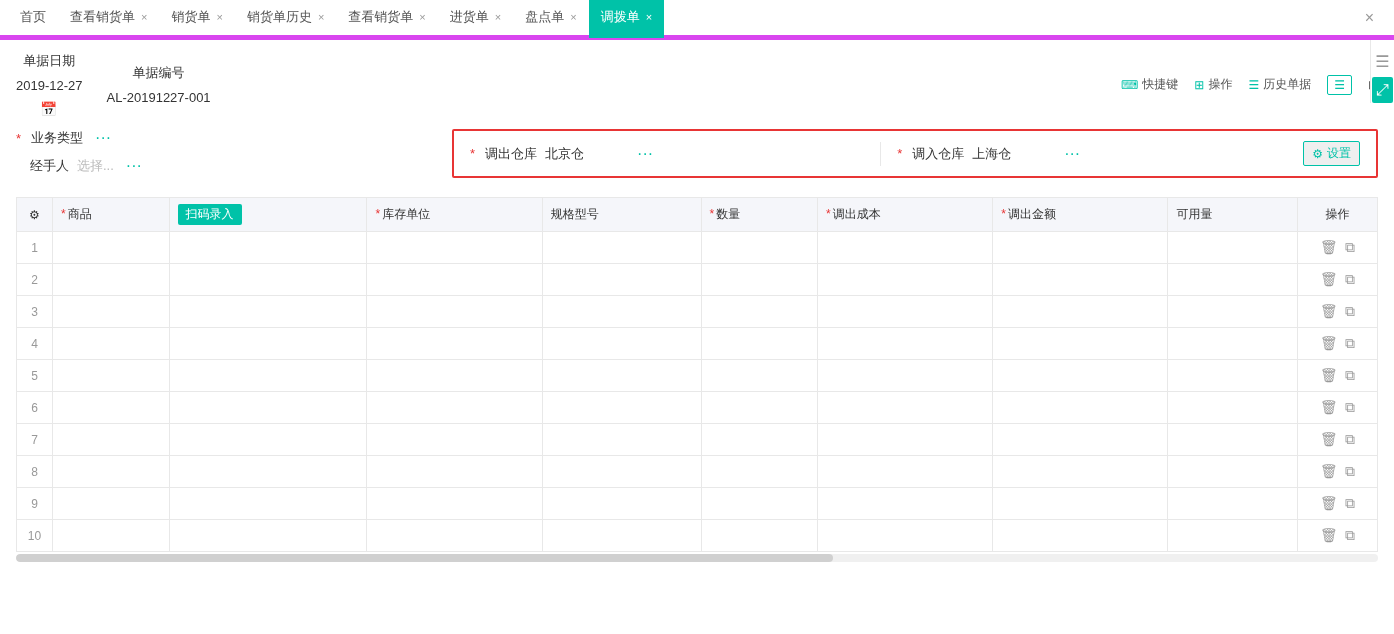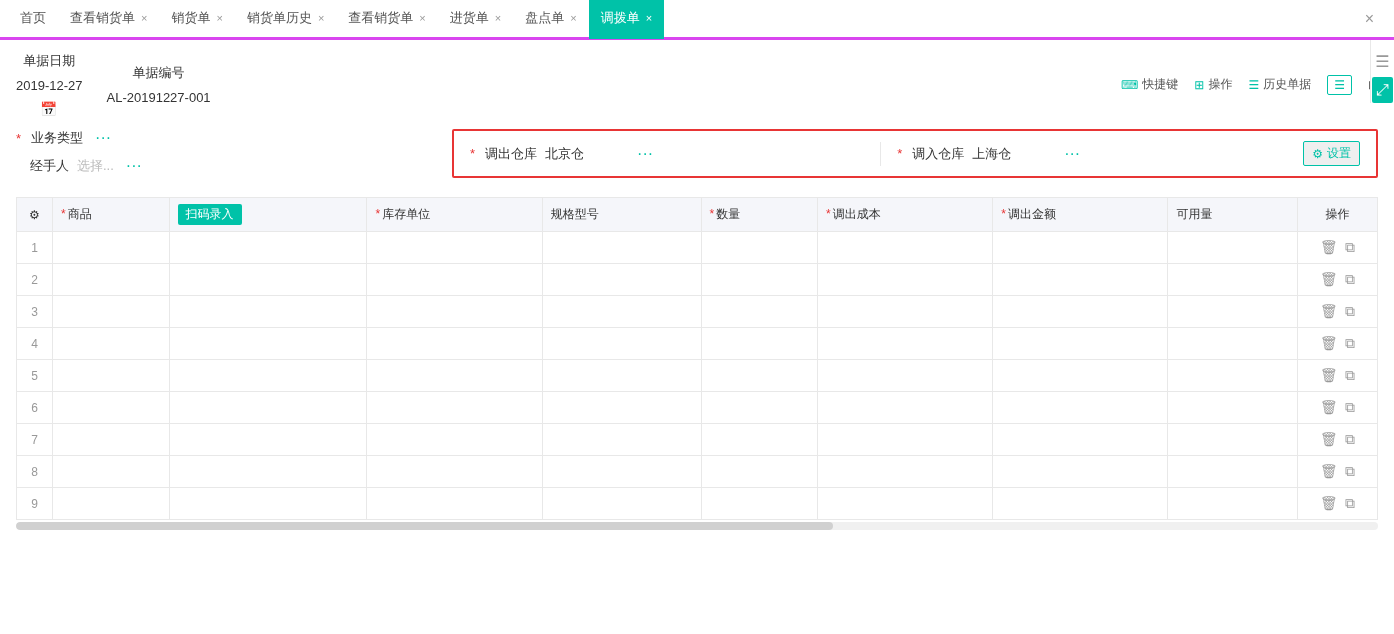--- a/index.html
+++ b/index.html
@@ -1,21 +1,21 @@
 <!DOCTYPE html>
 <html><head>
   <meta charset="utf-8">
   <style>
     * { box-sizing: border-box; margin: 0; padding: 0; }
     body { font-family: 'Microsoft YaHei', Arial, sans-serif; font-size: 13px; color: #333; background: #fff; overflow: hidden; }
 
     
     .tab-bar {
       display: flex; align-items: center; height: 40px;
-      border-bottom: 3px solid #d946ef; background: #fff;
+      border-bottom: 5px solid #d946ef; background: #fff;
       padding: 0 8px; gap: 0;
     }
     .tab-item {
       display: flex; align-items: center; gap: 4px;
       padding: 0 12px; height: 40px; cursor: pointer;
       font-size: 13px; color: #555; border-bottom: 2px solid transparent;
       white-space: nowrap;
     }
     .tab-item.active {
       color: #fff; background: #00c2a8; border-bottom: 2px solid #00c2a8;
@@ -402,20 +402,35 @@
       <td></td>
       <td></td>
       <td></td>
       <td></td>
       <td></td>
       <td class="col-ops">
         <span class="op-icon" style="font-size:14px;">🗑</span>
         <span class="op-icon op-icon-copy" style="font-size:14px;">⧉</span>
       </td>
     </tr>
+          <tr>
+      <td class="row-num">10</td>
+      <td></td>
+      <td></td>
+      <td></td>
+      <td></td>
+      <td></td>
+      <td></td>
+      <td></td>
+      <td></td>
+      <td class="col-ops">
+        <span class="op-icon" style="font-size:14px;">🗑</span>
+        <span class="op-icon op-icon-copy" style="font-size:14px;">⧉</span>
+      </td>
+    </tr>
         </tbody>
     </table>
     <div class="scrollbar-area">
       <div class="scrollbar-thumb"></div>
     </div>
   </div>
 </div>
 
 <div class="right-sidebar">
   <span class="sidebar-icon">☰</span>

